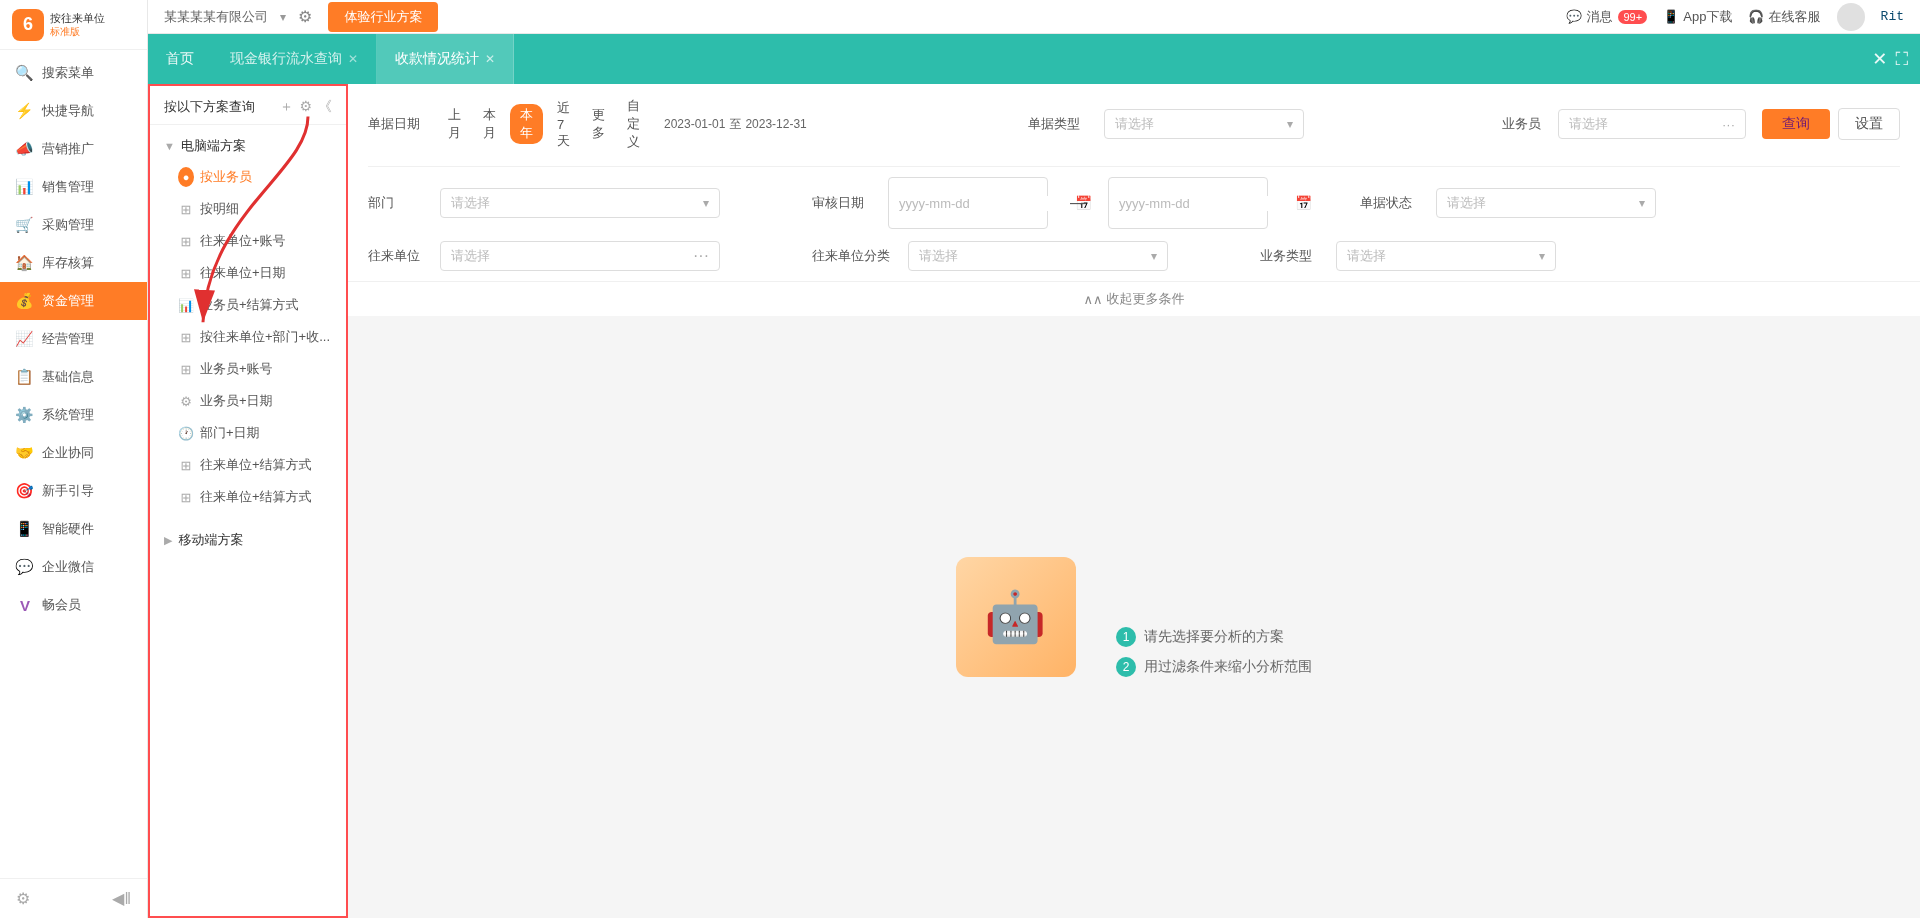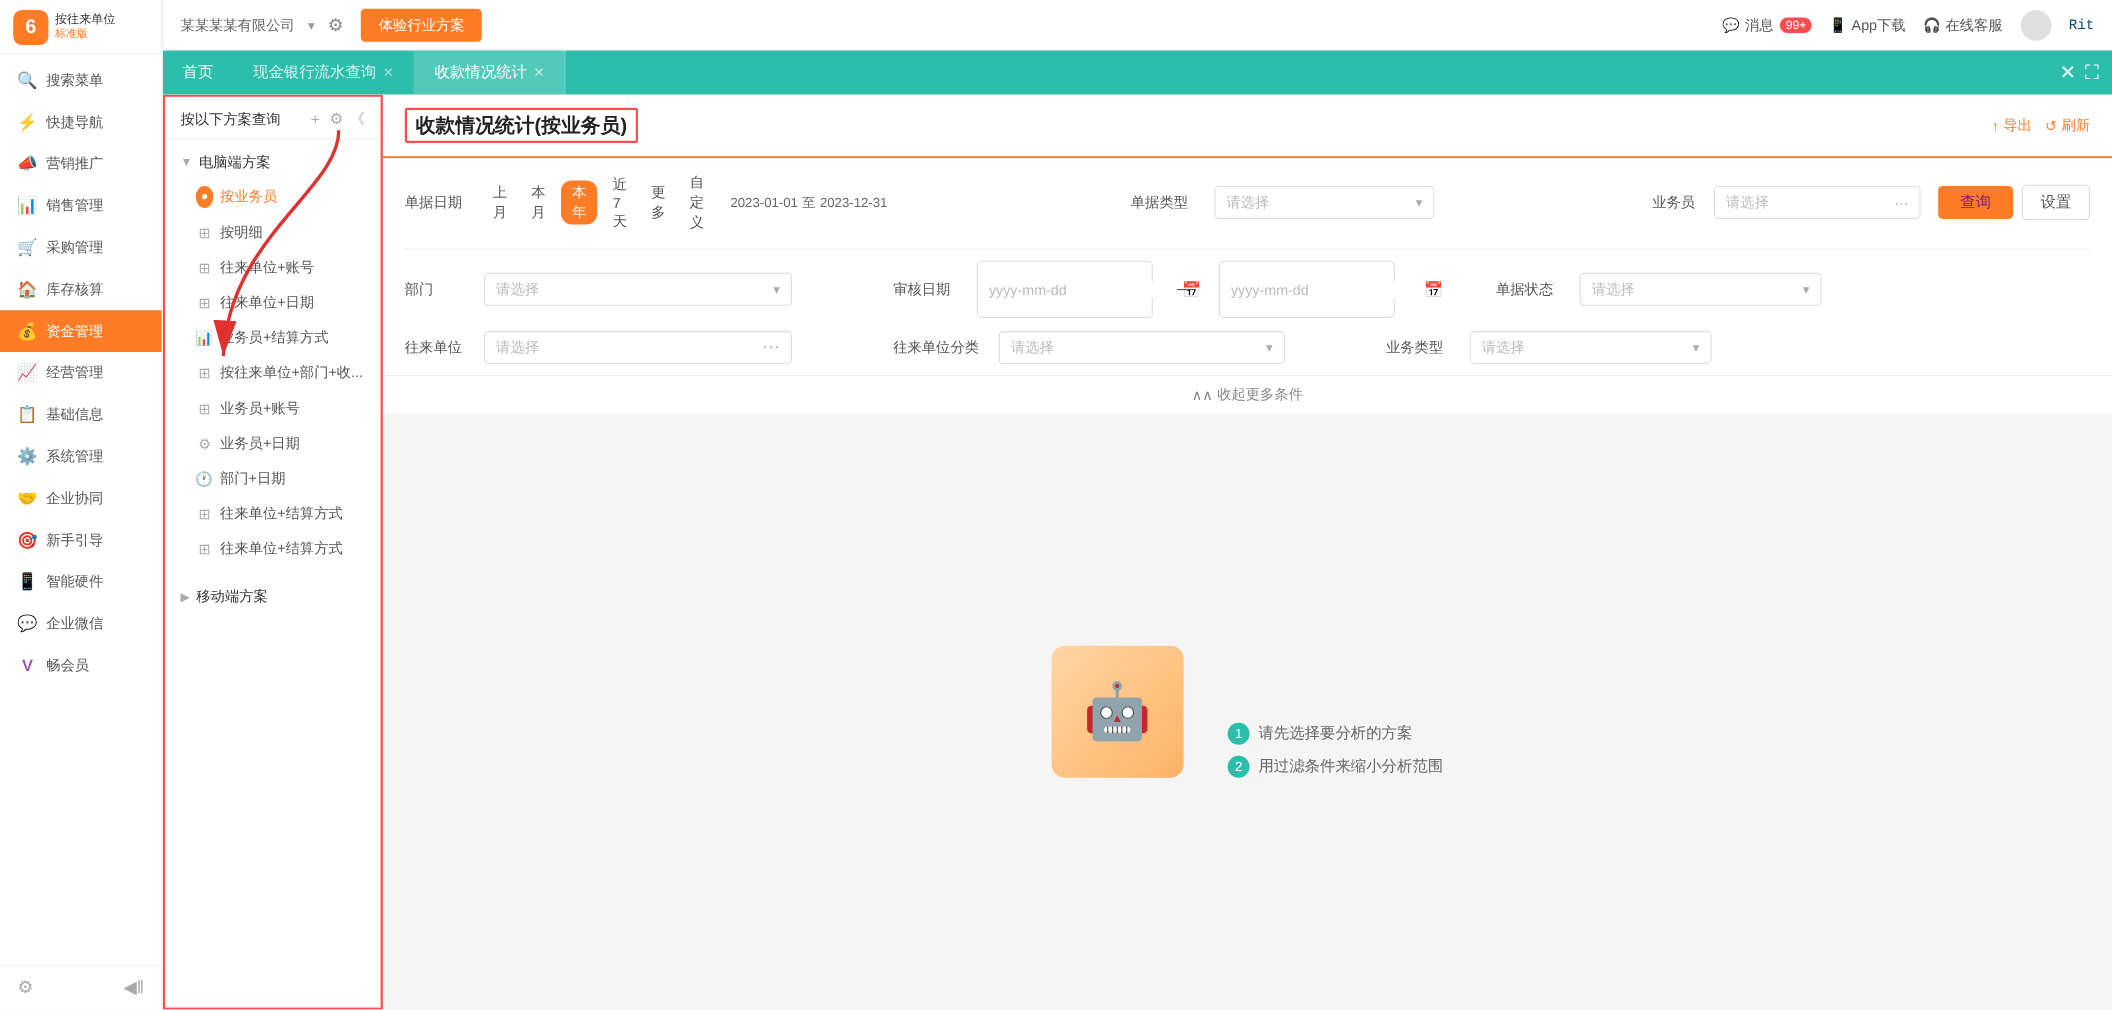--- a/index.html
+++ b/index.html
@@ -55,21 +55,21 @@
       flex: 1;
       display: flex;
       flex-direction: column;
       height: 918px;
       overflow: hidden;
     }
 
     
     .top-header {
       background: #fff;
-      height: 46px;
+      height: 34px;
       display: flex;
       align-items: center;
       justify-content: space-between;
       padding: 0 16px;
       border-bottom: 1px solid #e8e8e8;
     }
     .top-header-left { display: flex; align-items: center; gap: 8px; }
     .breadcrumb-item { font-size: 13px; color: #666; }
     .dropdown-arrow { font-size: 12px; color: #999; margin: 0 4px; }
     .gear-icon-top { font-size: 16px; color: #888; cursor: pointer; }
@@ -79,21 +79,21 @@
       font-size: 13px; cursor: pointer; margin-left: 8px;
     }
     .top-header-right { display: flex; align-items: center; gap: 16px; }
     .header-action { display: flex; align-items: center; gap: 4px; font-size: 13px; color: #555; cursor: pointer; }
     .badge { background: #ff4d4f; color: #fff; border-radius: 10px; font-size: 11px; padding: 1px 5px; margin-left: 2px; }
     .user-avatar { width: 28px; height: 28px; border-radius: 50%; background: #ddd; display: inline-block; }
 
     
     .tab-bar {
       background: #2dbdab;
-      height: 40px;
+      height: 50px;
       display: flex;
       align-items: center;
       padding: 0 0;
     }
     .tab-item {
       display: flex; align-items: center;
       padding: 0 18px;
       height: 100%;
       font-size: 14px;
       color: rgba(255,255,255,0.8);
@@ -509,33 +509,20 @@
         <div class="scheme-group">
           <div class="scheme-group-header">
             <span class="scheme-group-arrow">▶</span>
             <span class="scheme-group-label">移动端方案</span>
           </div>
         </div>
       </div>
 
       <div class="right-content">
 
-        <div class="page-title-bar">
-          <span class="page-title-text">收款情况统计(按业务员)</span>
-          <div class="page-title-actions">
-            <div class="title-action-btn">
-              <span>↑</span>
-              <span>导出</span>
-            </div>
-            <div class="title-action-btn">
-              <span>↺</span>
-              <span>刷新</span>
-            </div>
-          </div>
-        </div>
 
         <div class="filter-area-top">
           <div class="filter-row">
             <span class="filter-label">单据日期</span>
             <div class="filter-date-group">
               <span class="filter-date-btn">上月</span>
               <span class="filter-date-btn">本月</span>
               <span class="filter-date-btn active">本年</span>
               <span class="filter-date-btn">近7天</span>
               <span class="filter-date-btn">更多</span>

